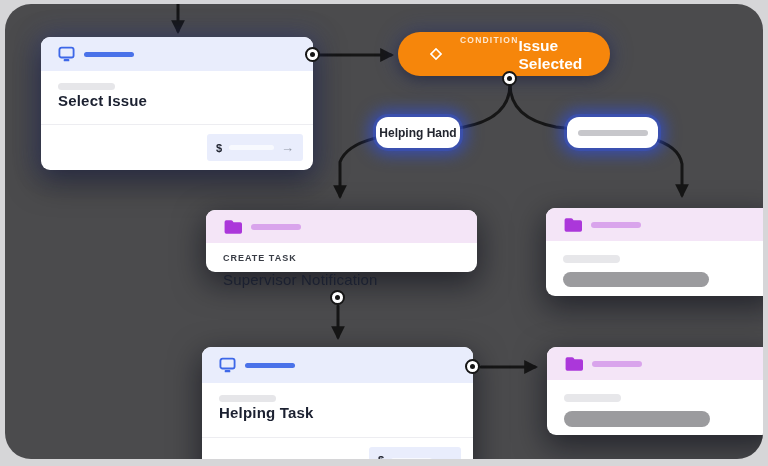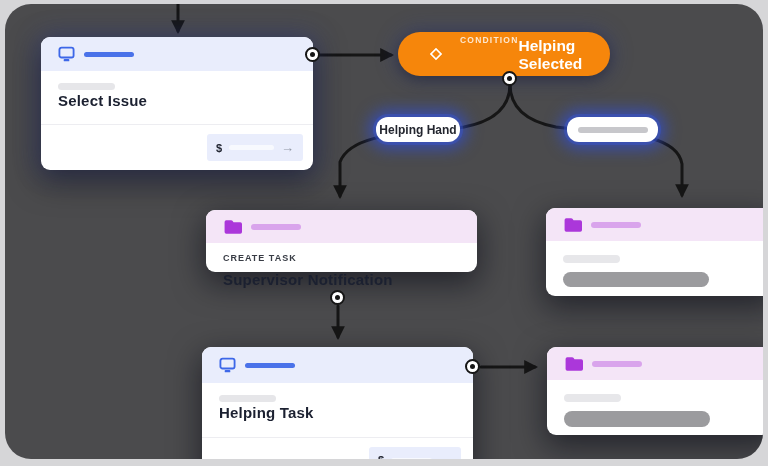--- a/index.html
+++ b/index.html
@@ -27,21 +27,21 @@
   .hdr-bar.blue   { background:#4a72e9; }
   .hdr-bar.purple { background:#d9a4ec; height:6px; }
 
   .card-body { padding:12px 17px 0 17px; }
   .ph-bar { border-radius:4px; }
   .ph-light  { width:57px; height:7px; background:#e6e6e9; }
   .ph-light2 { width:57px; height:8px; background:#e7e7ea; margin-top:14px; }
   .ph-dark   { width:146px; height:15px; background:#9b9b9e; border-radius:8px; margin-top:9px; }
   .node-title { margin-top:2px; font-size:15px; font-weight:700; color:#1b2030; letter-spacing:.2px; }
   .type-label { font-size:9px; font-weight:700; letter-spacing:1px; color:#383c45; }
-  .type-label + .node-title { margin-top:8px; font-weight:700; }
+  .type-label + .node-title { margin-top:8px; font-weight:400; }
 
   .card-footer { position:absolute; left:0; right:0; bottom:0; border-top:1px solid #ededf1; }
   .chip {
     position:absolute; right:10px; top:9px; width:96px; height:27px;
     background:#e9edfc; border-radius:3px; display:flex; align-items:center; padding:0 9px;
   }
   .chip-symbol { font-size:11px; font-weight:700; color:#232733; }
   .chip-bar { flex:1; height:5px; background:#f7f9fe; border-radius:3px; margin:0 7px; }
   .chip-arrow { font-size:13px; color:#9298a5; }
 
@@ -50,21 +50,21 @@
     position:absolute; left:398px; top:32px; width:212px; height:44px; z-index:2;
     background:#f6860b; border-radius:22px; display:flex; align-items:center; padding-left:31px;
     box-shadow:0 4px 14px rgba(0,0,0,.30), 0 0 20px 3px rgba(45,60,150,.35);
   }
   .cond-text { margin-left:17px; display:flex; flex-direction:row; }
   .cond-kind { font-size:8.5px; font-weight:700; letter-spacing:1.2px; color:rgba(255,255,255,.8); }
   .cond-title { font-size:15.5px; font-weight:600; color:#fff; margin-top:2px; }
 
   
   .pill {
-    position:absolute; top:117px; height:25px; z-index:3; background:#fff; border-radius:12px;
+    position:absolute; top:117px; height:31px; z-index:3; background:#fff; border-radius:12px;
     display:flex; align-items:center; justify-content:center;
     box-shadow:0 0 0 3px rgba(56,88,222,.35), 0 0 15px 7px rgba(49,78,214,.70);
   }
   .pill-text { font-size:12px; font-weight:700; color:#23262f; }
   .pill-bar { width:70px; height:6px; background:#c7c7cb; border-radius:3px; }
 
   
   .port {
     position:absolute; width:15px; height:15px; border-radius:50%; z-index:4;
     background:#fff; border:2.5px solid #161616; display:flex; align-items:center; justify-content:center;
@@ -115,21 +115,21 @@
         </div>
       </div>
     </div>
 
     <div class="condition">
       <svg class="ico" width="14" height="14" viewBox="0 0 14 14">
         <rect x="3.4" y="3.4" width="7.2" height="7.2" fill="none" stroke="#ffffff" stroke-width="1.6" transform="rotate(45 7 7)"></rect>
       </svg>
       <div class="cond-text">
         <span class="cond-kind">CONDITION</span>
-        <span class="cond-title">Helping Selected</span>
+        <span class="cond-title">Issue Selected</span>
       </div>
     </div>
 
     <div class="pill" style="left:376px; width:84px;">
       <span class="pill-text">Helping Hand</span>
     </div>
     <div class="pill" style="left:567px; width:91px;">
       <span class="pill-bar"></span>
     </div>
 

